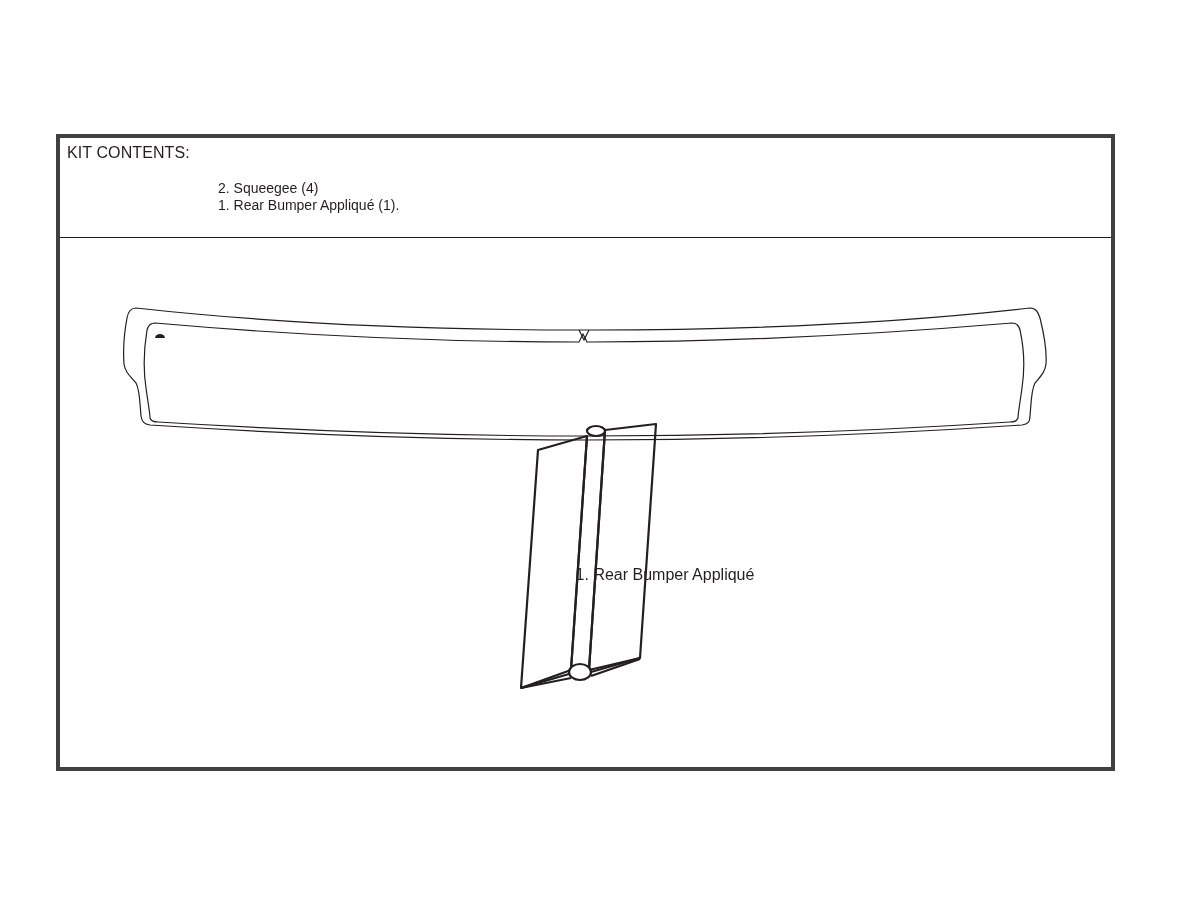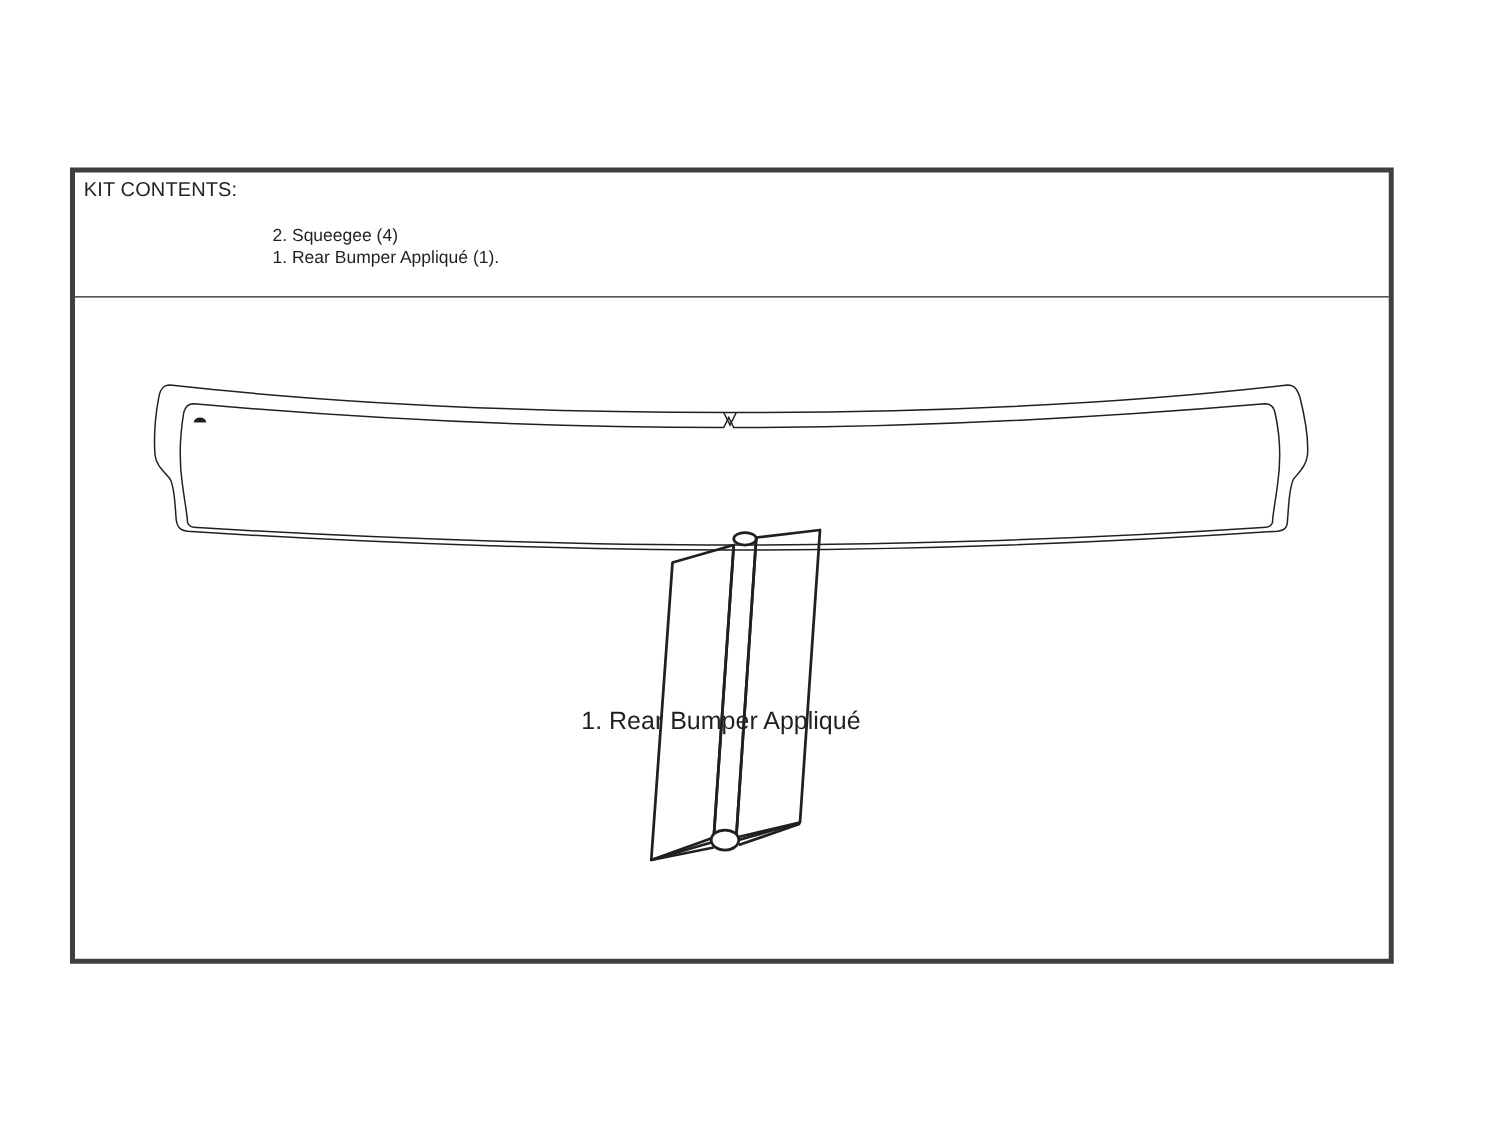--- a/index.html
+++ b/index.html
@@ -8,21 +8,21 @@
   .frame { position:absolute; left:56px; top:134px; width:1051px; height:629px;
            border:4px solid #404040; box-sizing:content-box; }
   .header { position:absolute; left:0; top:0; width:100%; height:99px;
             border-bottom:1px solid #231f20; }
   .kit-label { position:absolute; left:7px; top:6px; font-size:16px; letter-spacing:0.1px; }
   .kit-item { position:absolute; left:158px; font-size:14px; }
   .kit-item.i1 { top:11px;margin-top:48px; }
   .kit-item.i2 { top:42px; }
   .illus { position:absolute; left:0; top:100px; width:100%; height:529px; }
   svg { position:absolute; left:0; top:0; }
-  .caption { position:absolute; font-size:20px; text-align:left; width:400px; }
+  .caption { position:absolute; font-size:16px; text-align:center; width:400px; }
   .cap1 { left:405px; top:328px; }
   .cap2 { left:327px; top:578px; width:400px; }
 </style>
 </head>
 <body>
 
 <div class="frame">
   <div class="header">
     <div class="kit-label">KIT CONTENTS:</div>
     <div class="kit-item i1">1. Rear Bumper Appliqué (1).</div>

